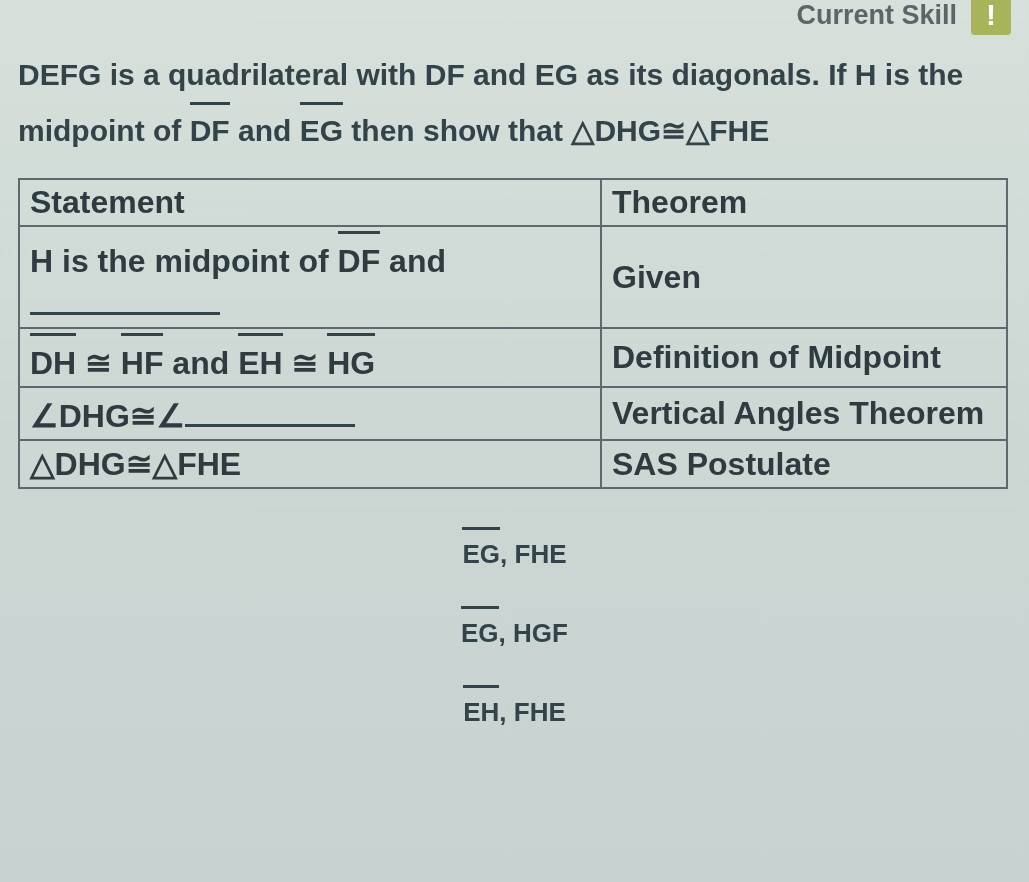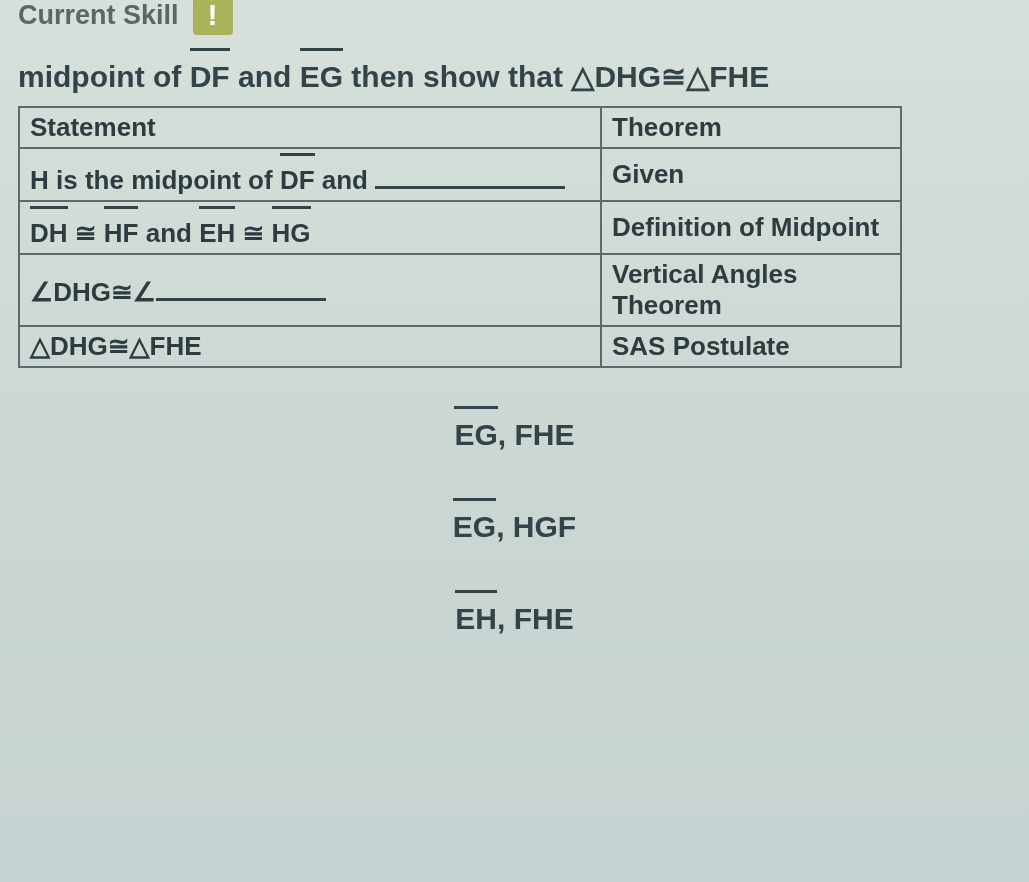--- a/index.html
+++ b/index.html
@@ -16,21 +16,21 @@
     position: relative;
     padding: 0 18px;
     box-sizing: border-box;
     width: 100%;
     height: 100%;
     background: linear-gradient(180deg, #d7e0db 0%, #ccd7d3 50%, #c7d3d2 100%);
   }
   .header-row {
     display: flex;
     align-items: center;
-    justify-content: flex-start;
+    justify-content: flex-end;
     gap: 14px;
     height: 30px;
     font-size: 27px;
     color: #5a6668;
     font-weight: 600;
   }
   .warn-badge {
     width: 40px;
     height: 40px;
     background: #a9b35a;
@@ -50,23 +50,23 @@
     color: #33434a;
   }
   .overline {
     display: inline-block;
     border-top: 3px solid #33434a;
     line-height: 1.0;
     padding-top: 11px;
   }
   table.proof {
     border-collapse: collapse;
-    width: 884px;
-    margin-top: 2px;
-    font-size: 26px;
+    width: 990px;
+    margin-top: 20px;
+    font-size: 32px;
     color: #2e3c42;
   }
   table.proof th, table.proof td {
     border: 2px solid #5a6a6f;
     padding: 4px 10px;
     text-align: left;
     font-weight: 600;
     background: rgba(255,255,255,0.02);
   }
   table.proof th {
@@ -77,22 +77,22 @@
     border-bottom: 3px solid #33434a;
     min-width: 190px;
     height: 1.0em;
     vertical-align: baseline;
   }
   .options {
     margin-top: 34px;
     display: flex;
     flex-direction: column;
     align-items: center;
-    gap: 38px;
-    font-size: 30px;
+    gap: 28px;
+    font-size: 26px;
     font-weight: 600;
     color: #33434a;
   }
   .option {
     cursor: pointer;
     padding: 4px 18px;
   }
   .col-stmt { width: 560px; }
   .col-reason { width: auto; }
 </style>
@@ -100,20 +100,21 @@
 <body>
 
 <div class="page">
 
   <div class="header-row">
     <span>Current Skill</span>
     <span class="warn-badge">!</span>
   </div>
 
   <div class="problem">
+    <div>DEFG is a quadrilateral with DF and EG as its diagonals. If H is the</div>
     <div>
       <span>midpoint of </span>
       <span class="overline">DF</span>
       <span> and </span>
       <span class="overline">EG</span>
       <span> then show that △DHG≅△FHE</span>
     </div>
   </div>
 
   <table class="proof">

